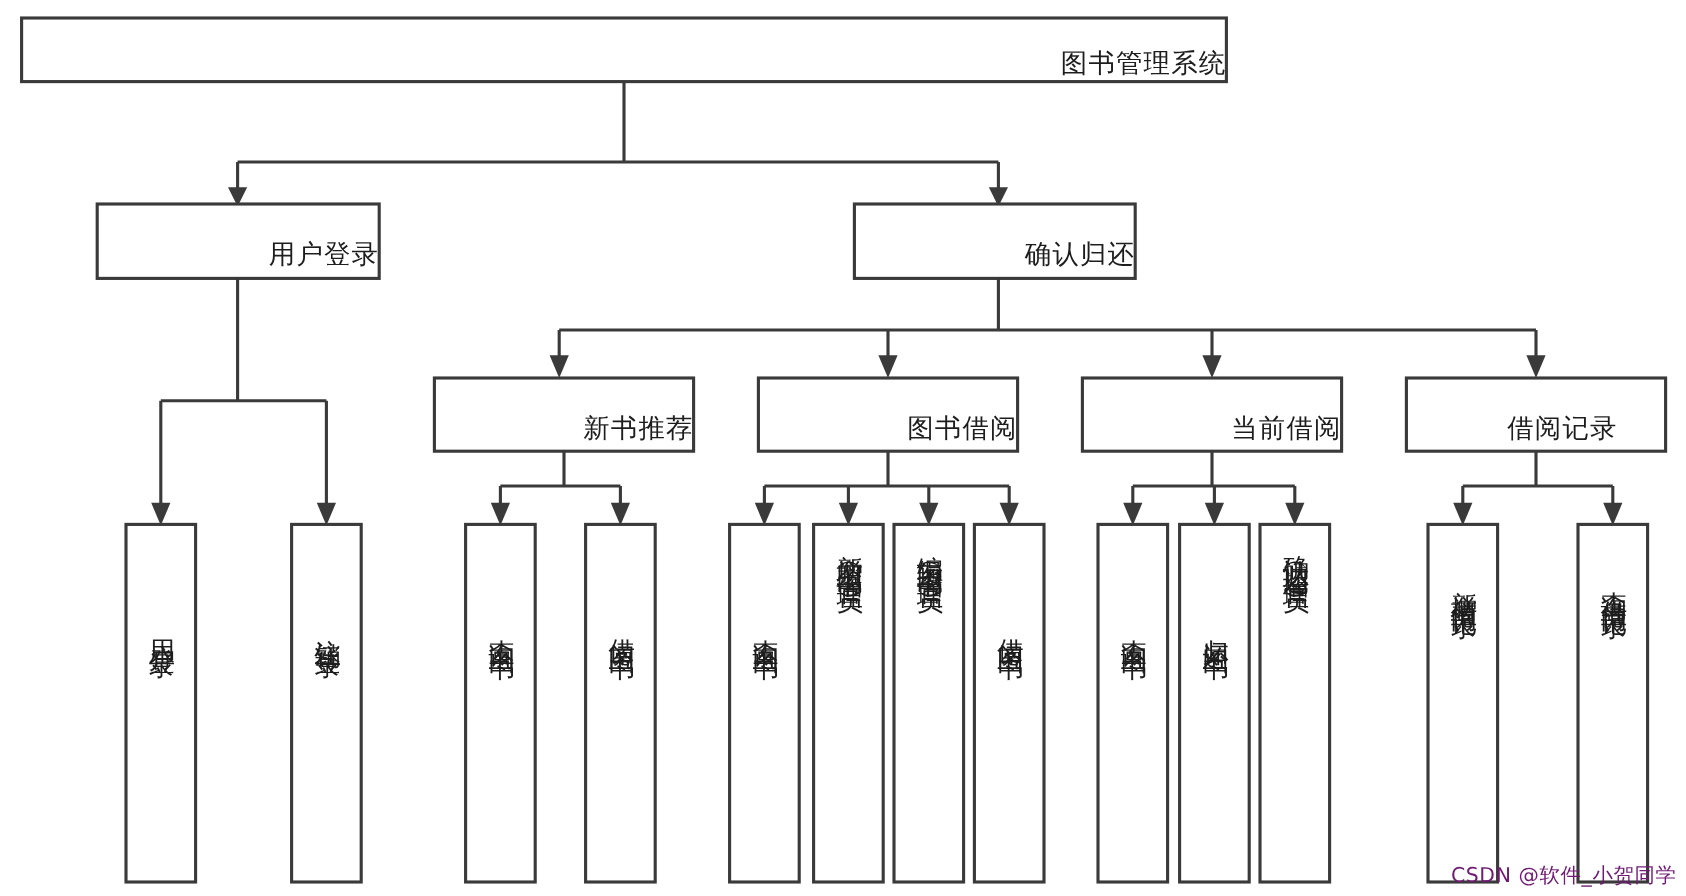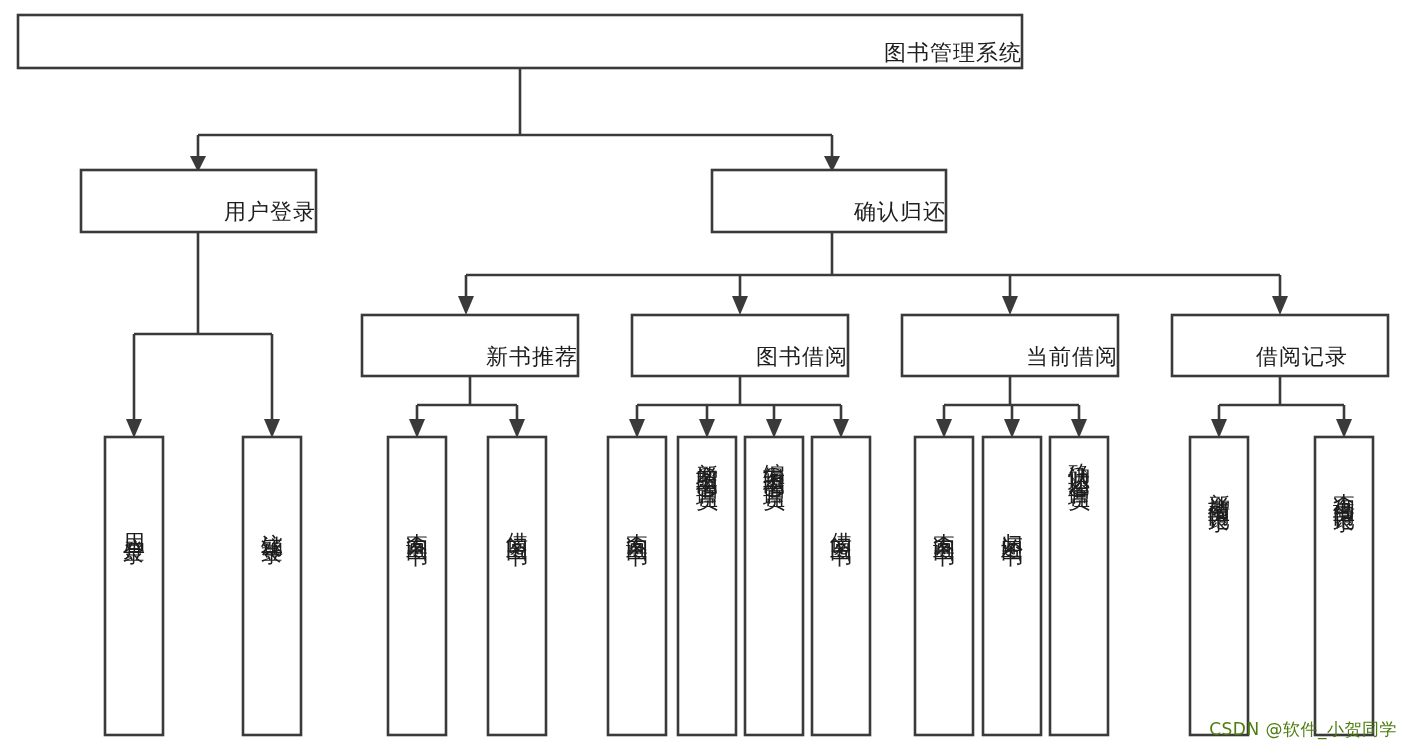--- a/index.html
+++ b/index.html
@@ -73,21 +73,21 @@
     color: #1d1d1d;
     letter-spacing: 1px;
     white-space: nowrap;
   }
   #watermark {
     position: absolute;
     right: 8px;
     bottom: 6px;
     font-family: "DejaVu Sans", "Liberation Sans", sans-serif;
     font-size: 17px;
-    color: #4d7c0f;
+    color: #701a75;
     letter-spacing: 0.5px;
     white-space: nowrap;
     pointer-events: none;
   }
 </style>
 </head>
 <body>
 
 <div id="diagram-root">
 

